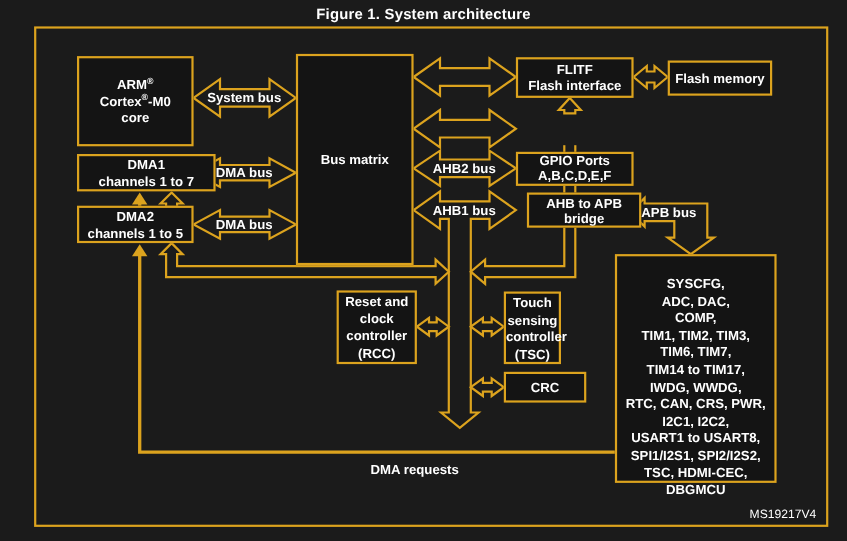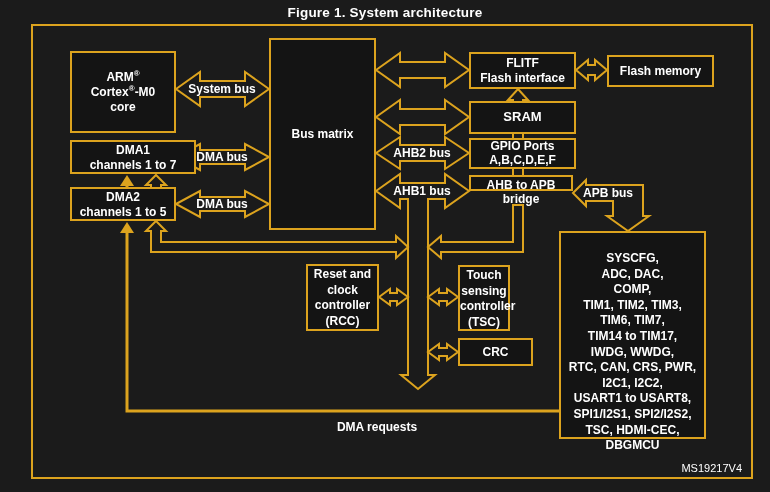--- a/index.html
+++ b/index.html
@@ -39,26 +39,26 @@
     font-size:12px;font-weight:bold;
   }
   .ref{
     position:absolute;left:600px;top:462px;width:142px;text-align:right;
     font-size:11px;font-weight:normal;
   }
   
   .b-core{left:70px;top:51px;width:106px;height:82px;padding-top:17px;line-height:15px;}
   .b-dma1{left:70px;top:140px;width:126px;height:34px;padding-top:1px;}
   .b-dma2{left:70px;top:187px;width:106px;height:34px;padding-top:1px;}
-  .b-busmatrix{left:269px;top:38px;width:107px;height:192px;}
+  .b-busmatrix{left:269px;top:49px;width:107px;height:192px;}
   .b-flitf{left:469px;top:52px;width:107px;height:37px;padding-top:2px;line-height:15px;}
-  .b-flash{left:607px;top:55px;width:107px;height:32px;}
+  .b-flash{left:607px;top:55px;width:95px;height:32px;}
   .b-sram{left:469px;top:101px;width:107px;height:33px;font-size:13px;}
   .b-gpio{left:469px;top:138px;width:107px;height:31px;line-height:13.5px;}
-  .b-bridge{left:469px;top:175px;width:104px;height:16px;padding-top:1px;line-height:14px;}
+  .b-bridge{left:479px;top:175px;width:104px;height:32px;padding-top:1px;line-height:14px;}
   .b-rcc{left:306px;top:264px;width:73px;height:67px;padding-top:1px;line-height:15.5px;}
   .b-tsc{left:458px;top:265px;width:52px;height:66px;padding-top:1px;line-height:15.5px;}
   .b-crc{left:458px;top:338px;width:75px;height:28px;}
   .b-periph{left:559px;top:231px;width:147px;height:208px;padding-top:18px;line-height:15.6px;}
 </style>
 </head>
 <body>
 
 <div class="stage">
 
@@ -126,23 +126,20 @@
 
   <div class="box b-flitf">
       <div>FLITF</div>
       <div>Flash interface</div>
     </div>
 
   <div class="box b-flash center">
     <span>Flash memory</span>
   </div>
 
-  <div class="box b-sram center">
-    <span>SRAM</span>
-  </div>
 
   <div class="box b-gpio center">
     <span>
         <div>GPIO Ports</div>
         <div>A,B,C,D,E,F</div>
       </span>
   </div>
 
   <div class="box b-bridge">
       <div>AHB to APB</div>

